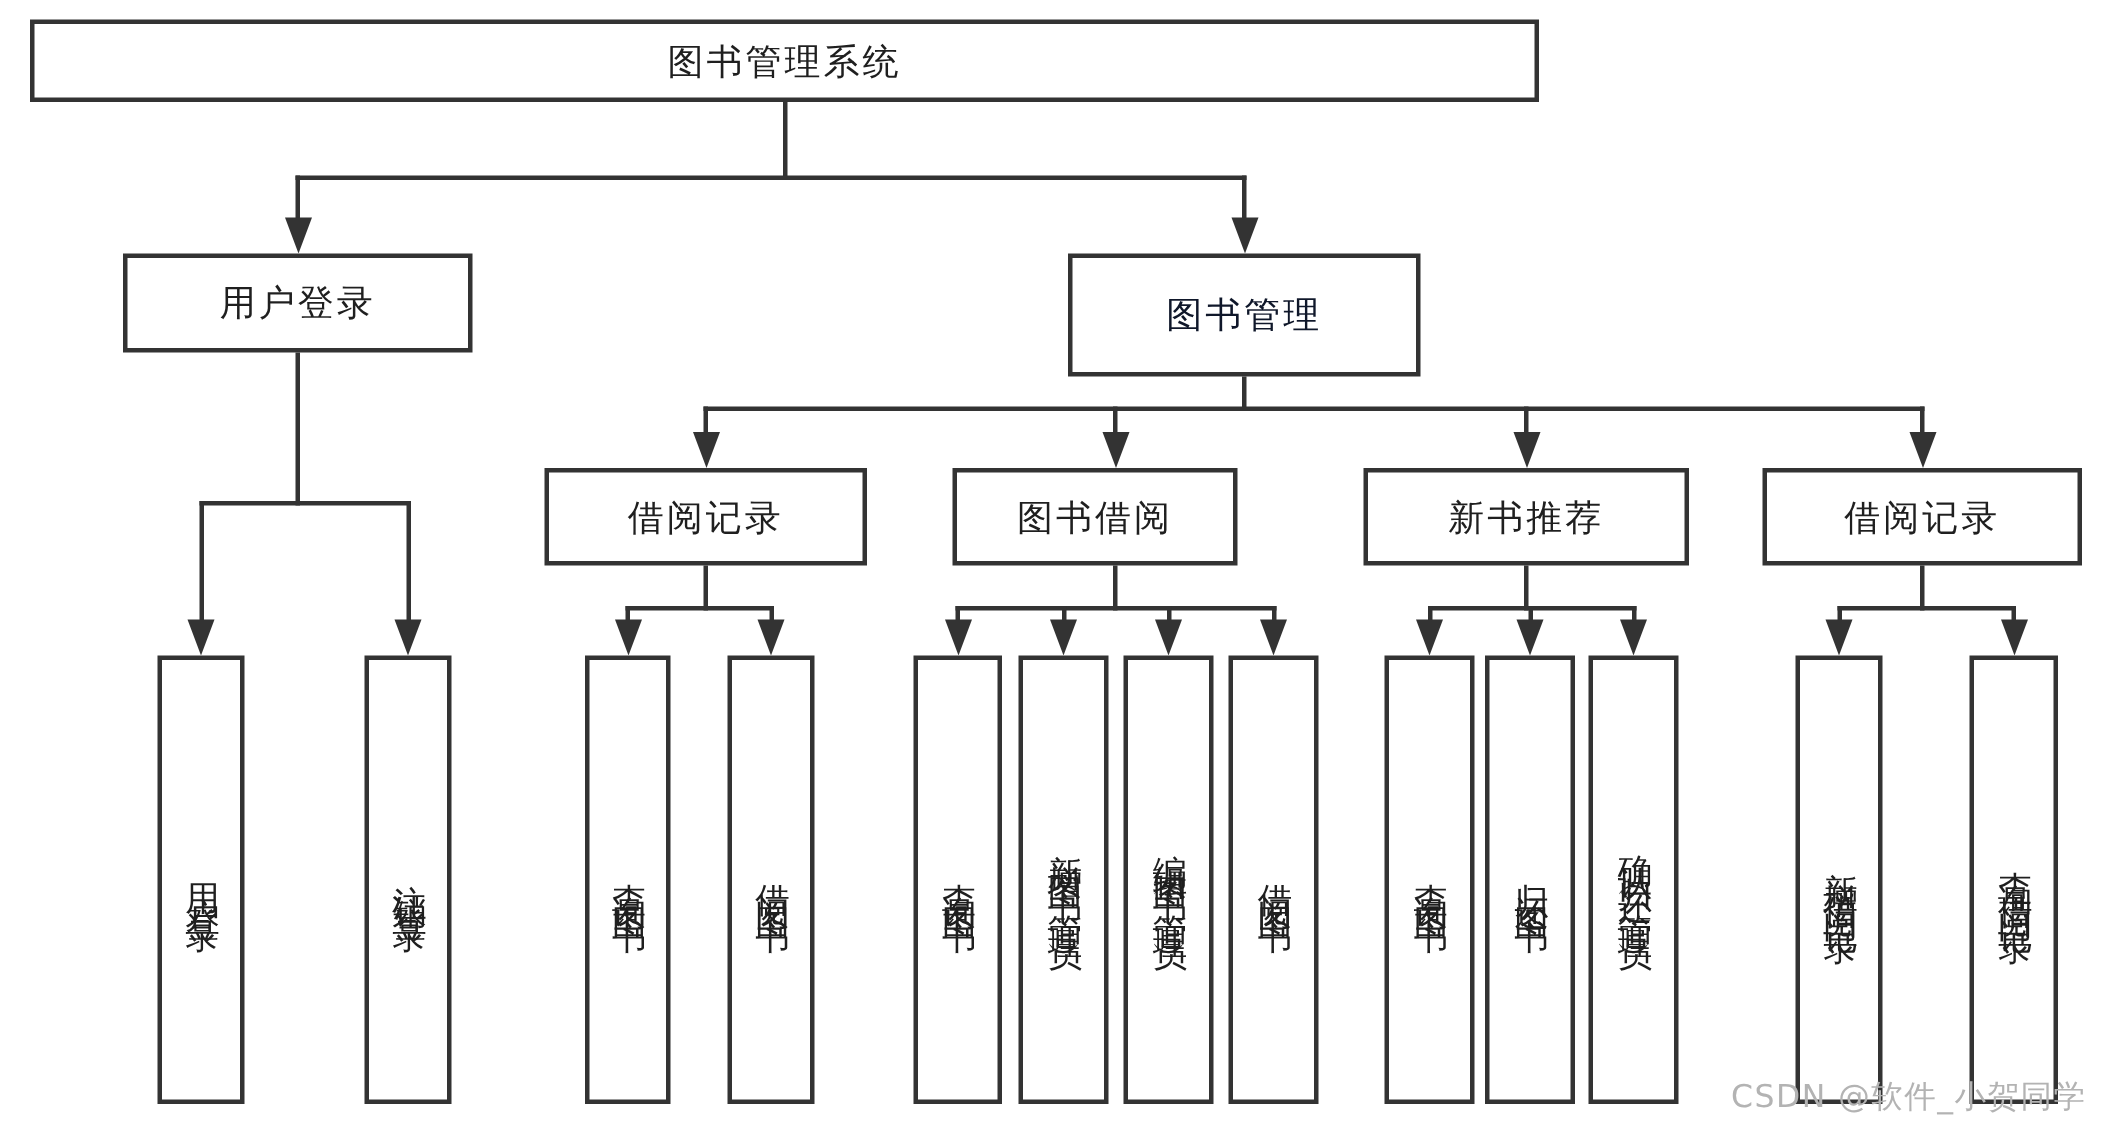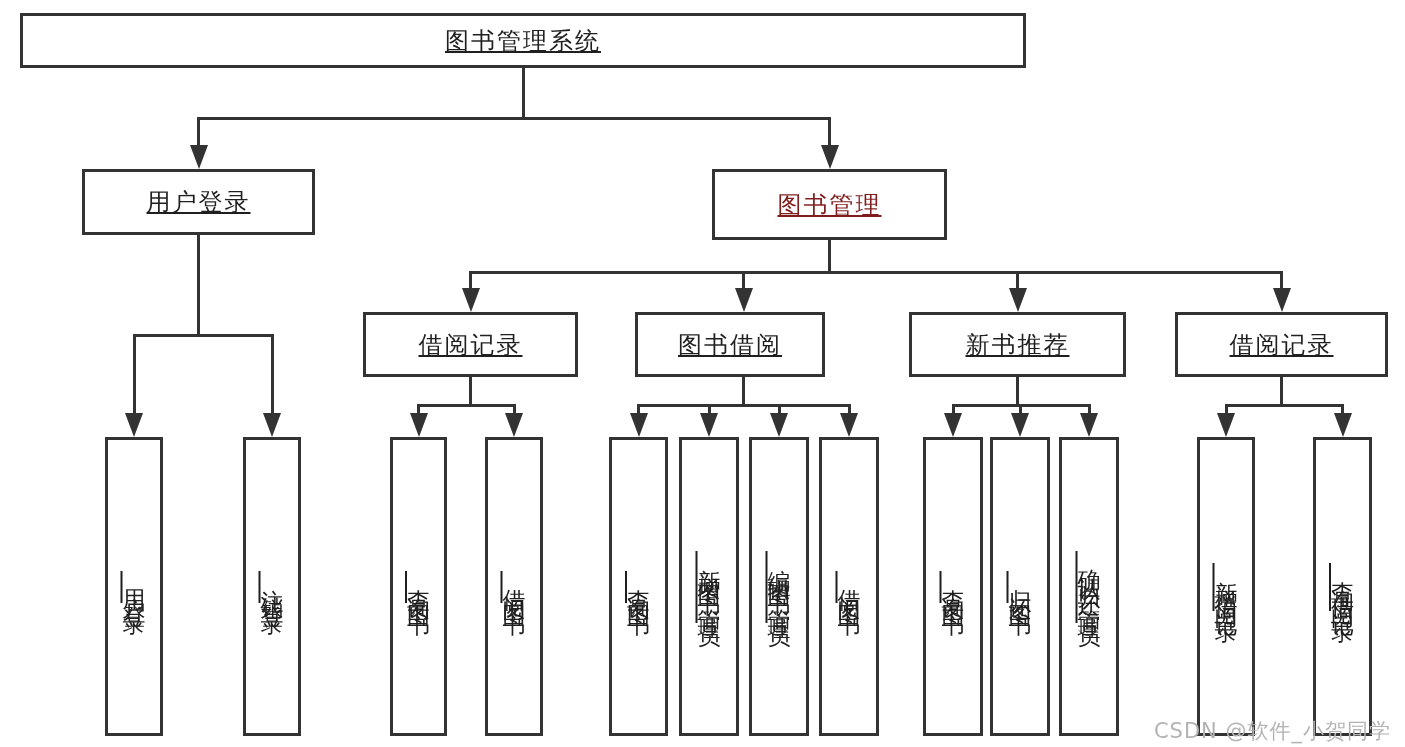--- a/index.html
+++ b/index.html
@@ -13,21 +13,20 @@
   }
   .node {
     position: absolute;
     box-sizing: border-box;
     background: #ffffff;
     border: 3px solid #333333;
     display: flex;
     align-items: center;
     justify-content: center;
     color: #1f1f1f;
-    text-decoration: underline;
   }
   .node .label {
     font-size: 24px;
     letter-spacing: 2px;
     white-space: nowrap;
   }
   .node.vertical .label {
     writing-mode: vertical-rl;
     text-orientation: mixed;
     font-size: 23px;
@@ -116,21 +115,21 @@
       <div class="line" style="left: 1341px; top: 403.5px; width: 3px; height: 11.5px; background: rgb(51, 51, 51);"></div>
       <div class="arrowhead" style="left: 1333.5px; top: 413px; border-top-color: rgb(51, 51, 51);"></div>
     </div>
   <div id="nodes-layer">
       <div class="node" style="left: 20px; top: 13px; width: 1006px; height: 55px; border-color: rgb(51, 51, 51); color: rgb(31, 31, 31);">
         <span class="label">图书管理系统</span>
       </div>
       <div class="node" style="left: 82px; top: 169px; width: 233px; height: 66px; border-color: rgb(51, 51, 51); color: rgb(31, 31, 31);">
         <span class="label">用户登录</span>
       </div>
-      <div class="node" style="left: 712px; top: 169px; width: 235px; height: 71px; border-color: rgb(51, 51, 51); color: #7f1d1d;">
+      <div class="node" style="left: 712px; top: 169px; width: 235px; height: 82px; border-color: rgb(51, 51, 51); color: #0f172a;">
         <span class="label">图书管理</span>
       </div>
       <div class="node" style="left: 363px; top: 312px; width: 215px; height: 65px; border-color: rgb(51, 51, 51); color: rgb(31, 31, 31);">
         <span class="label">借阅记录</span>
       </div>
       <div class="node" style="left: 635px; top: 312px; width: 190px; height: 65px; border-color: rgb(51, 51, 51); color: rgb(31, 31, 31);">
         <span class="label">图书借阅</span>
       </div>
       <div class="node" style="left: 909px; top: 312px; width: 217px; height: 65px; border-color: rgb(51, 51, 51); color: rgb(31, 31, 31);">
         <span class="label">新书推荐</span>

